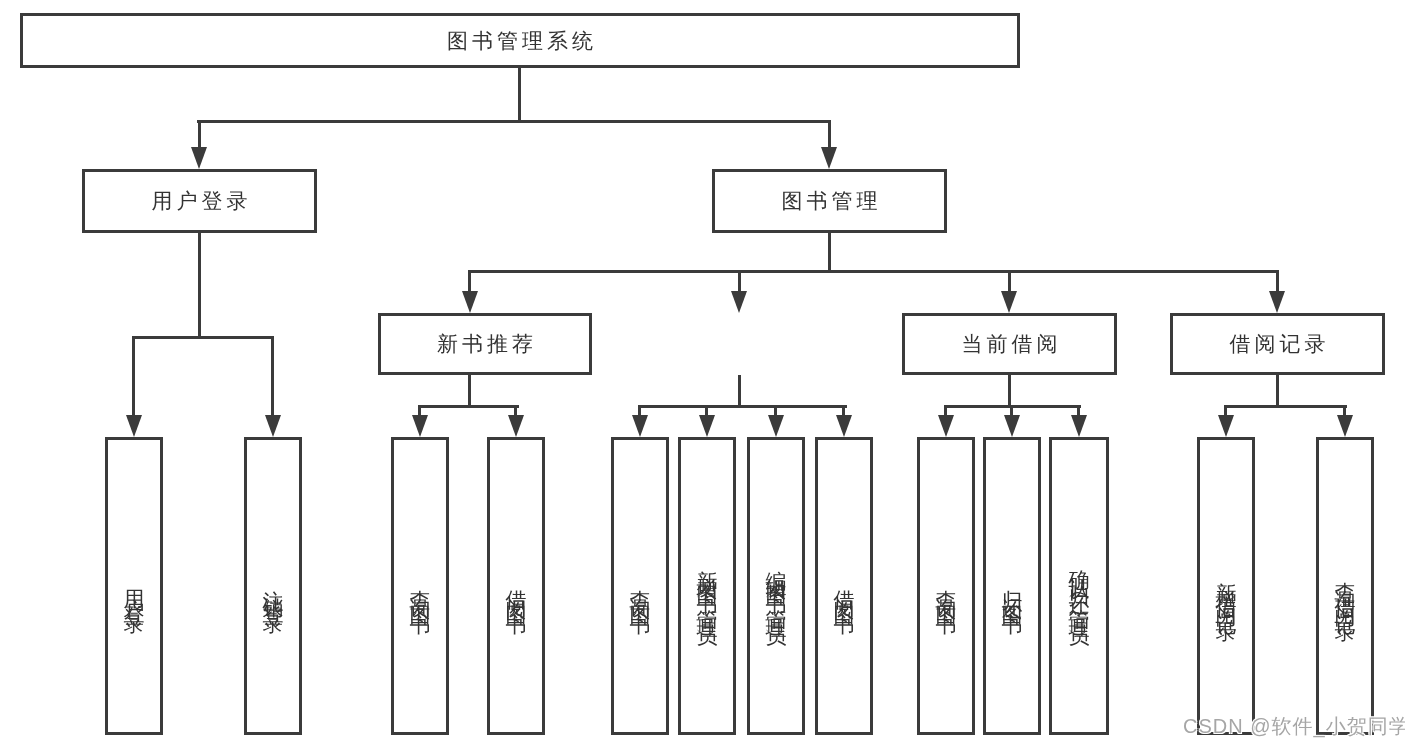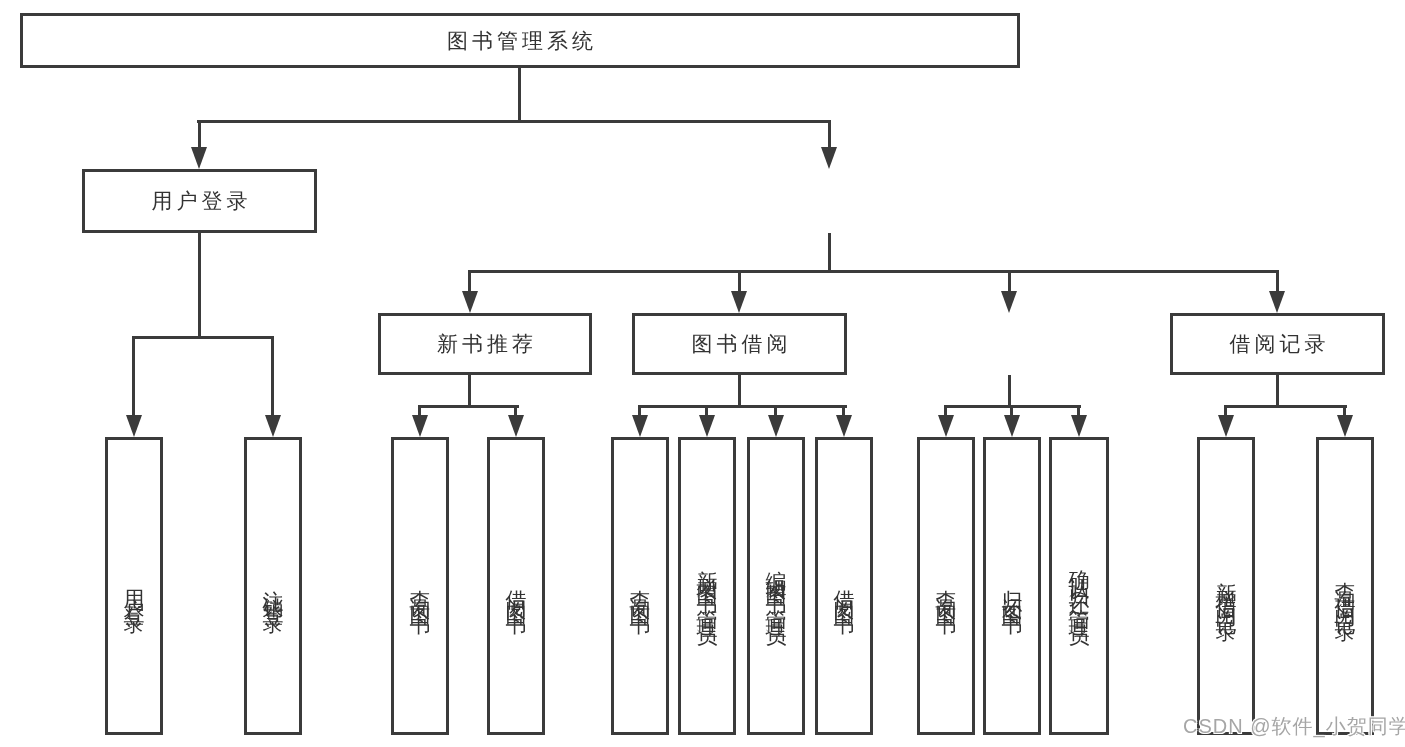--- a/index.html
+++ b/index.html
@@ -36,29 +36,32 @@
 <div class="stage">
 
   <div class="box" style="left:20px;top:13px;width:1000px;height:55px">
     <span>图书管理系统</span>
   </div>
 
   <div class="box" style="left:82px;top:169px;width:235px;height:64px">
     <span>用户登录</span>
   </div>
 
+  <div class="box" style="left:712px;top:169px;width:235px;height:64px">
+    <span>图书管理</span>
+  </div>
 
   <div class="box" style="left:378px;top:313px;width:214px;height:62px">
     <span>新书推荐</span>
   </div>
 
-  <div class="box" style="left:632px;top:313px;width:215px;height:62px">
-    <span>图书借阅</span>
+
+  <div class="box" style="left:902px;top:313px;width:215px;height:62px">
+    <span>当前借阅</span>
   </div>
-
 
   <div class="box" style="left:1170px;top:313px;width:215px;height:62px">
     <span>借阅记录</span>
   </div>
 
   <div class="box vbox" style="left:105px;top:437px;width:58px;height:298px">
     <span>用户登录</span>
   </div>
   <div class="box vbox" style="left:244px;top:437px;width:58px;height:298px">
     <span>注销登录</span>

